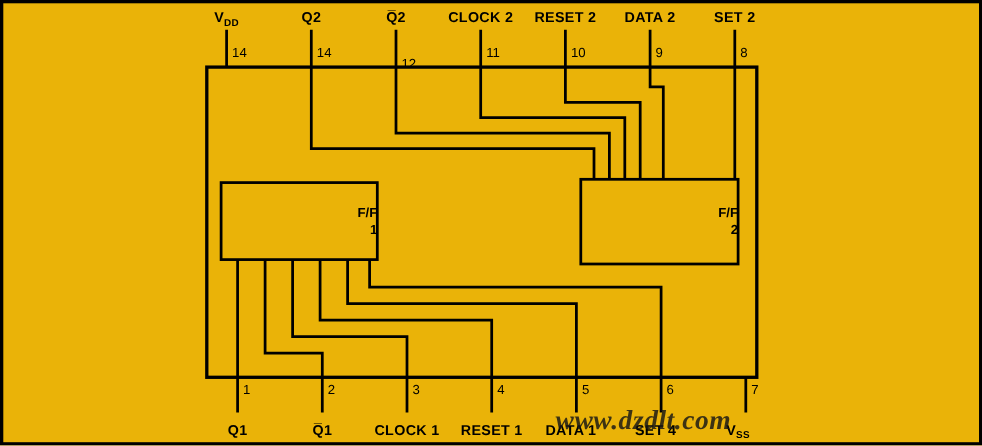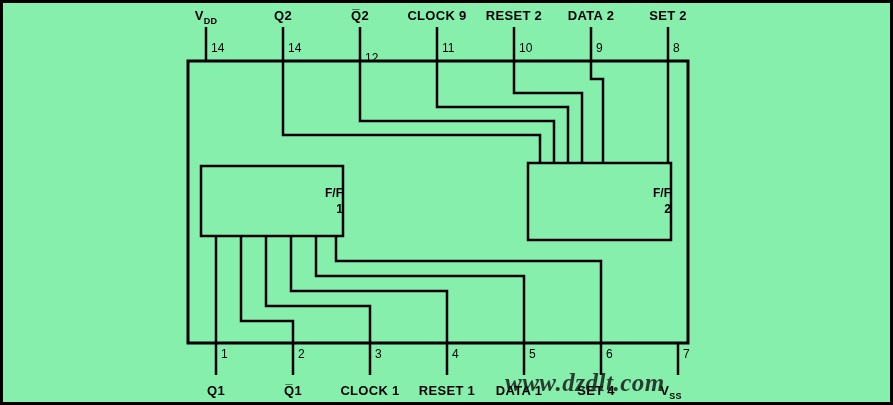--- a/index.html
+++ b/index.html
@@ -1,19 +1,19 @@
 <!DOCTYPE html>
 <html><head>
 <meta charset="utf-8">
 <style>
   html,body{margin:0;padding:0;background:#e8e8e8;}
   .stage{
     position:relative;
     width:893px;height:405px;
-    background:#86efac;
+    background:#eab308;
     border:3px solid #000;
     box-sizing:border-box;
     overflow:hidden;
     font-family:"Liberation Sans", sans-serif;
   }
   svg{position:absolute;left:0;top:0;}
   .wire{fill:none;stroke:#000;stroke-width:2.5;stroke-linecap:butt;stroke-linejoin:miter;}
   .box{fill:none;stroke:#000;stroke-width:3;}
   .lbl{
     position:absolute;
@@ -64,21 +64,21 @@
     <polyline class="wire" points="263,233 263,303 367,303 367,372"></polyline>
     <polyline class="wire" points="288,233 288,288 444,288 444,372"></polyline>
     <polyline class="wire" points="313,233 313,273 521,273 521,372"></polyline>
     <polyline class="wire" points="333,233 333,258 598,258 598,372"></polyline>
     <polyline class="wire" points="675,340 675,372"></polyline>
   </svg>
 
   <div class="lbl" style="left:203px;top:5px"><span>V</span><sub>DD</sub></div>
   <div class="lbl" style="left:280px;top:5px">Q2</div>
   <div class="lbl" style="left:357px;top:5px">Q̅2</div>
-  <div class="lbl" style="left:434px;top:5px">CLOCK 9</div>
+  <div class="lbl" style="left:434px;top:5px">CLOCK 2</div>
   <div class="lbl" style="left:511px;top:5px">RESET 2</div>
   <div class="lbl" style="left:588px;top:5px">DATA 2</div>
   <div class="lbl" style="left:665px;top:5px">SET 2</div>
 
   <div class="num" style="left:208px;top:38px">14</div>
   <div class="num" style="left:285px;top:38px">14</div>
   <div class="num" style="left:362px;top:48px">12</div>
   <div class="num" style="left:439px;top:38px">11</div>
   <div class="num" style="left:516px;top:38px">10</div>
   <div class="num" style="left:593px;top:38px">9</div>

